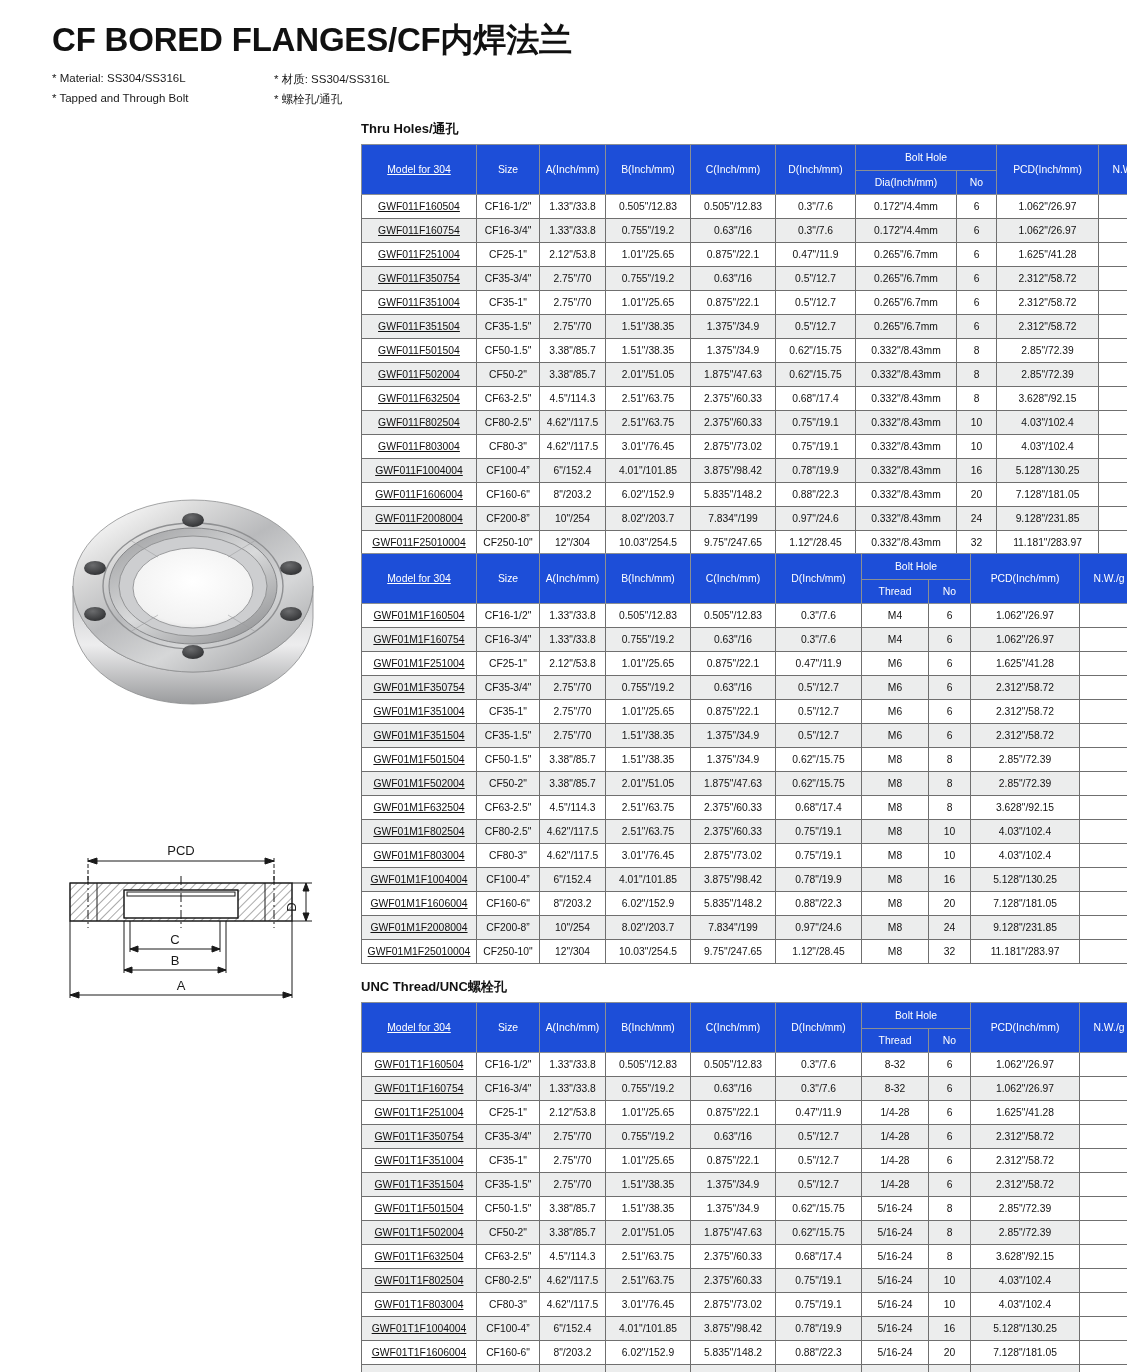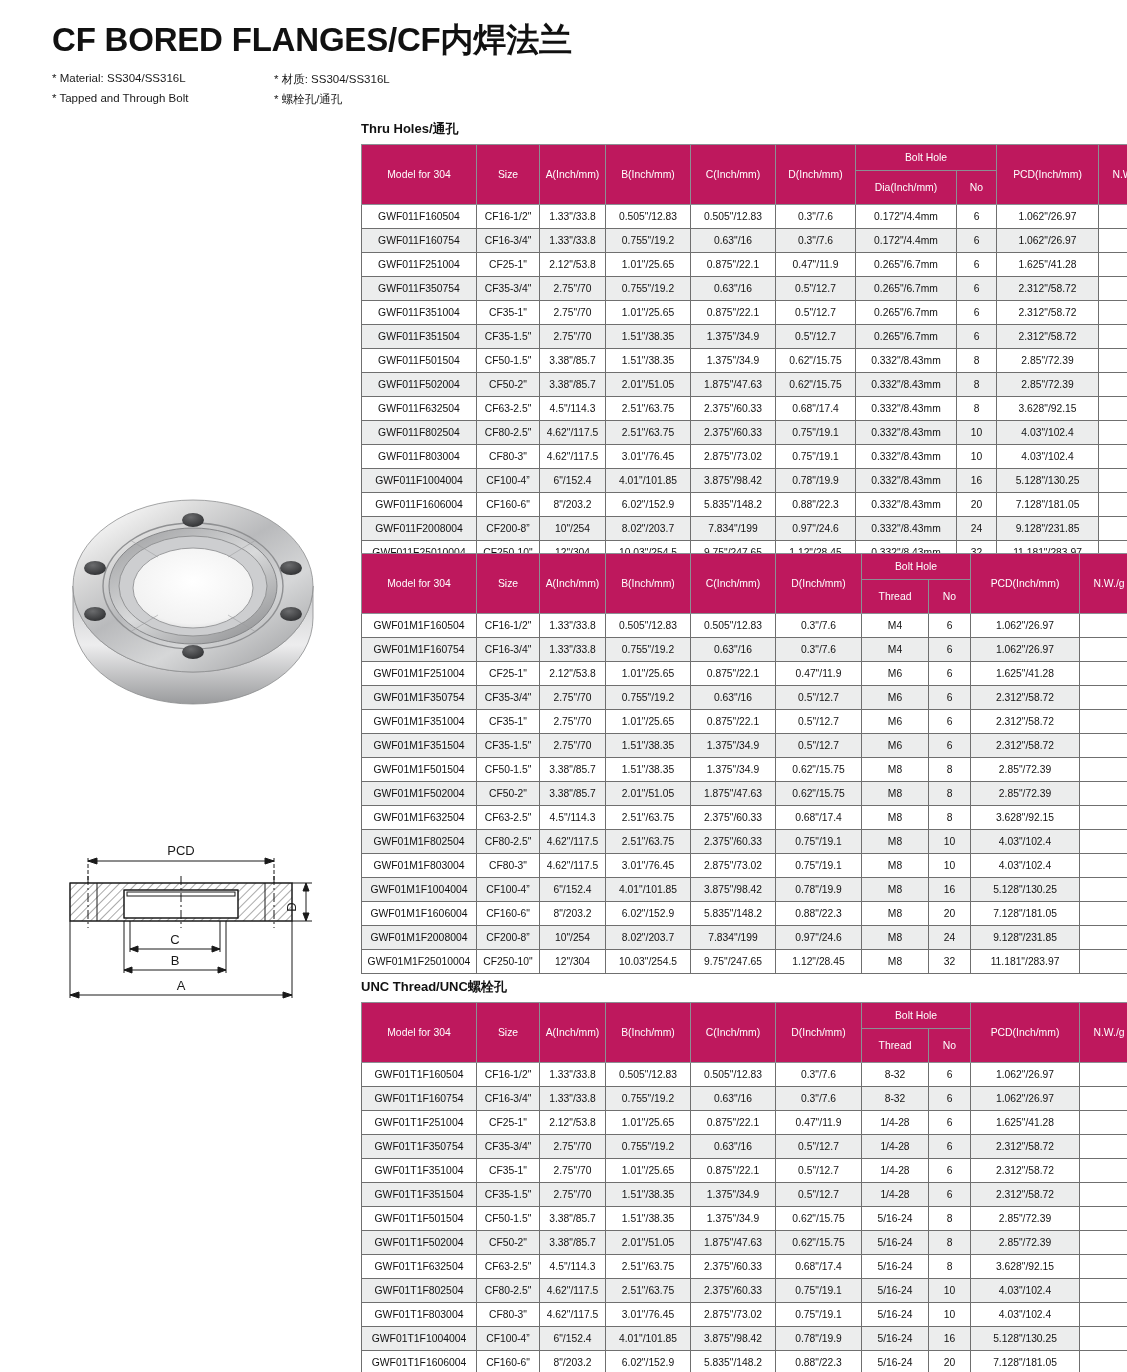--- a/index.html
+++ b/index.html
@@ -65,32 +65,32 @@
   }
   table.spec th, table.spec td {
     border: 1px solid #6f6f6f;
     text-align: center;
     vertical-align: middle;
     padding: 0 1px;
     white-space: nowrap;
     overflow: hidden;
   }
   table.spec thead th {
-    background: #be185d;
+    background: #1d4ed8;
     color: #ffffff;
     font-weight: normal;
     font-size: 10.4px;
     border-color: #8b8f93;
   }
   table.spec thead tr.hr1 th { height: 26px; }
-  table.spec thead tr.hr2 th { height: 34px; }
+  table.spec thead tr.hr2 th { height: 24px; }
   table.spec tbody td { height: 24px; color: #111111; }
   table.spec tbody tr:nth-child(even) td { background: #eceded; }
   table.spec tbody tr:nth-child(odd) td { background: #ffffff; }
-  td.model, th.model { font-size: 10.4px; }
+  td.model, th.model { font-size: 10.4px; text-decoration: underline; }
 
   
   col.c-model { width: 115px; }
   col.c-size  { width: 63px; }
   col.c-a     { width: 66px; }
   col.c-b     { width: 85px; }
   col.c-c     { width: 85px; }
   col.c-d     { width: 80px; }
   col.c-dia   { width: 101px; }
   col.c-no    { width: 40px; }

